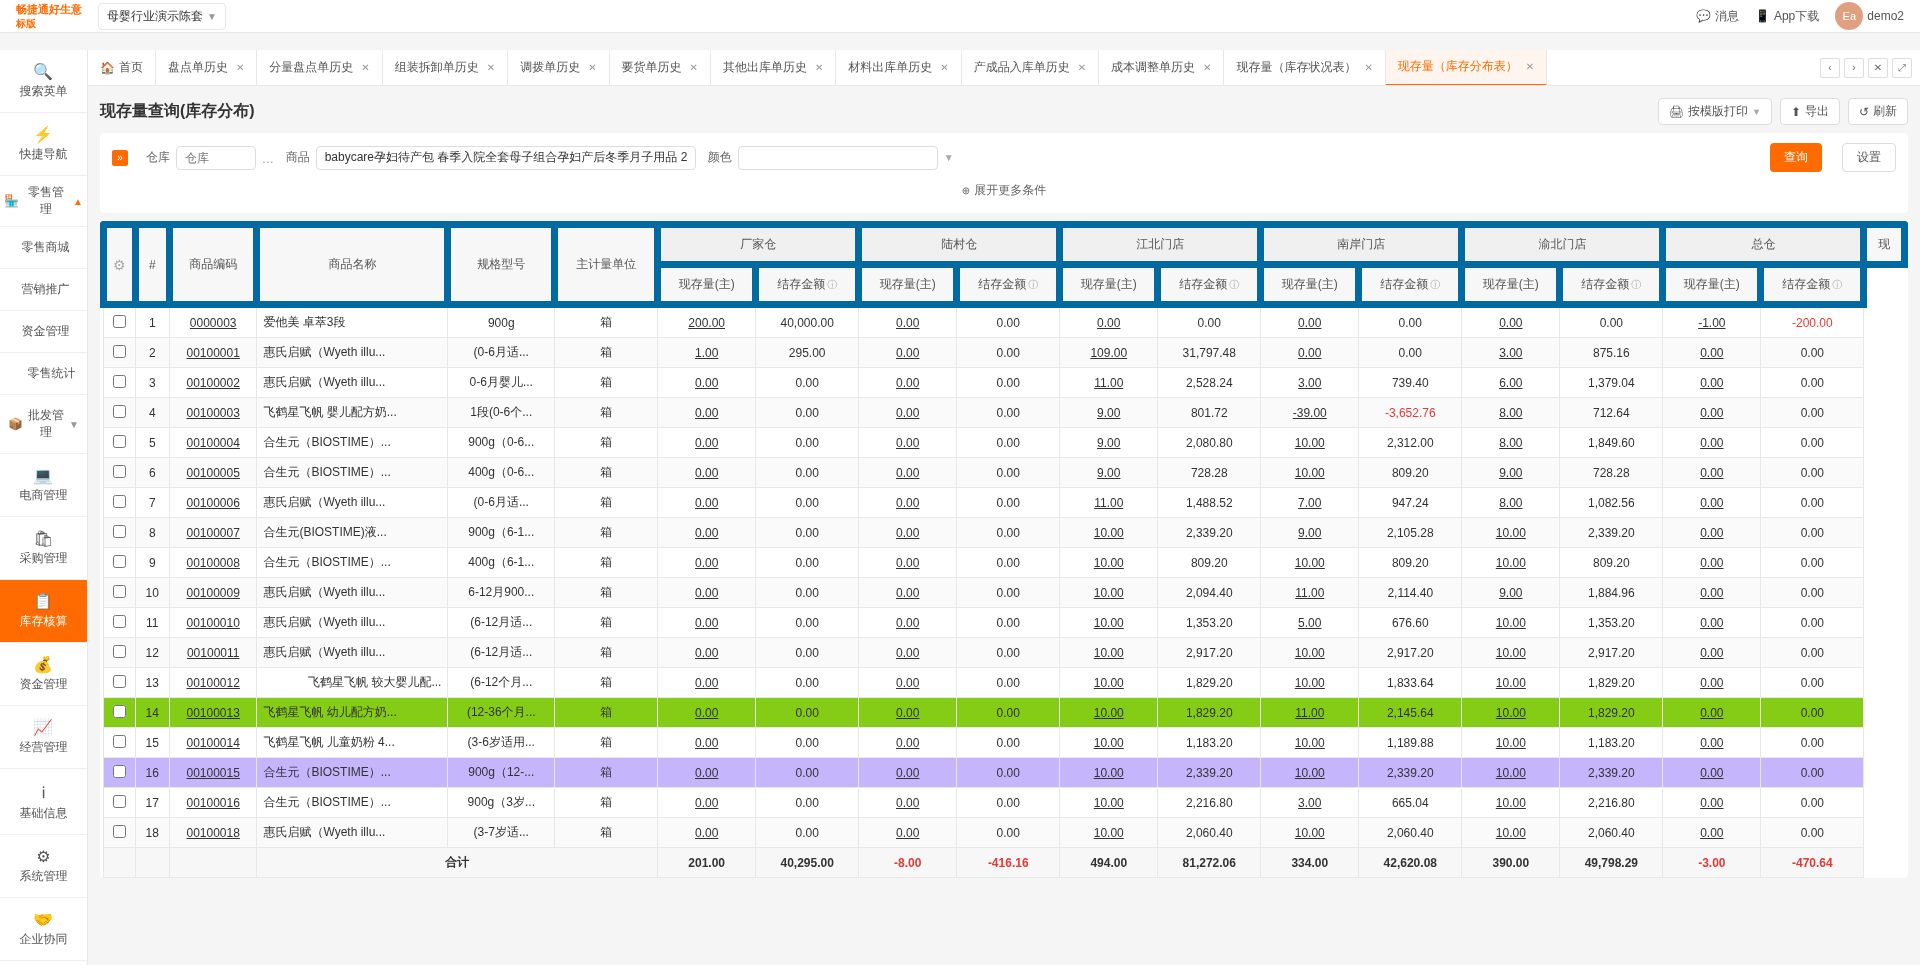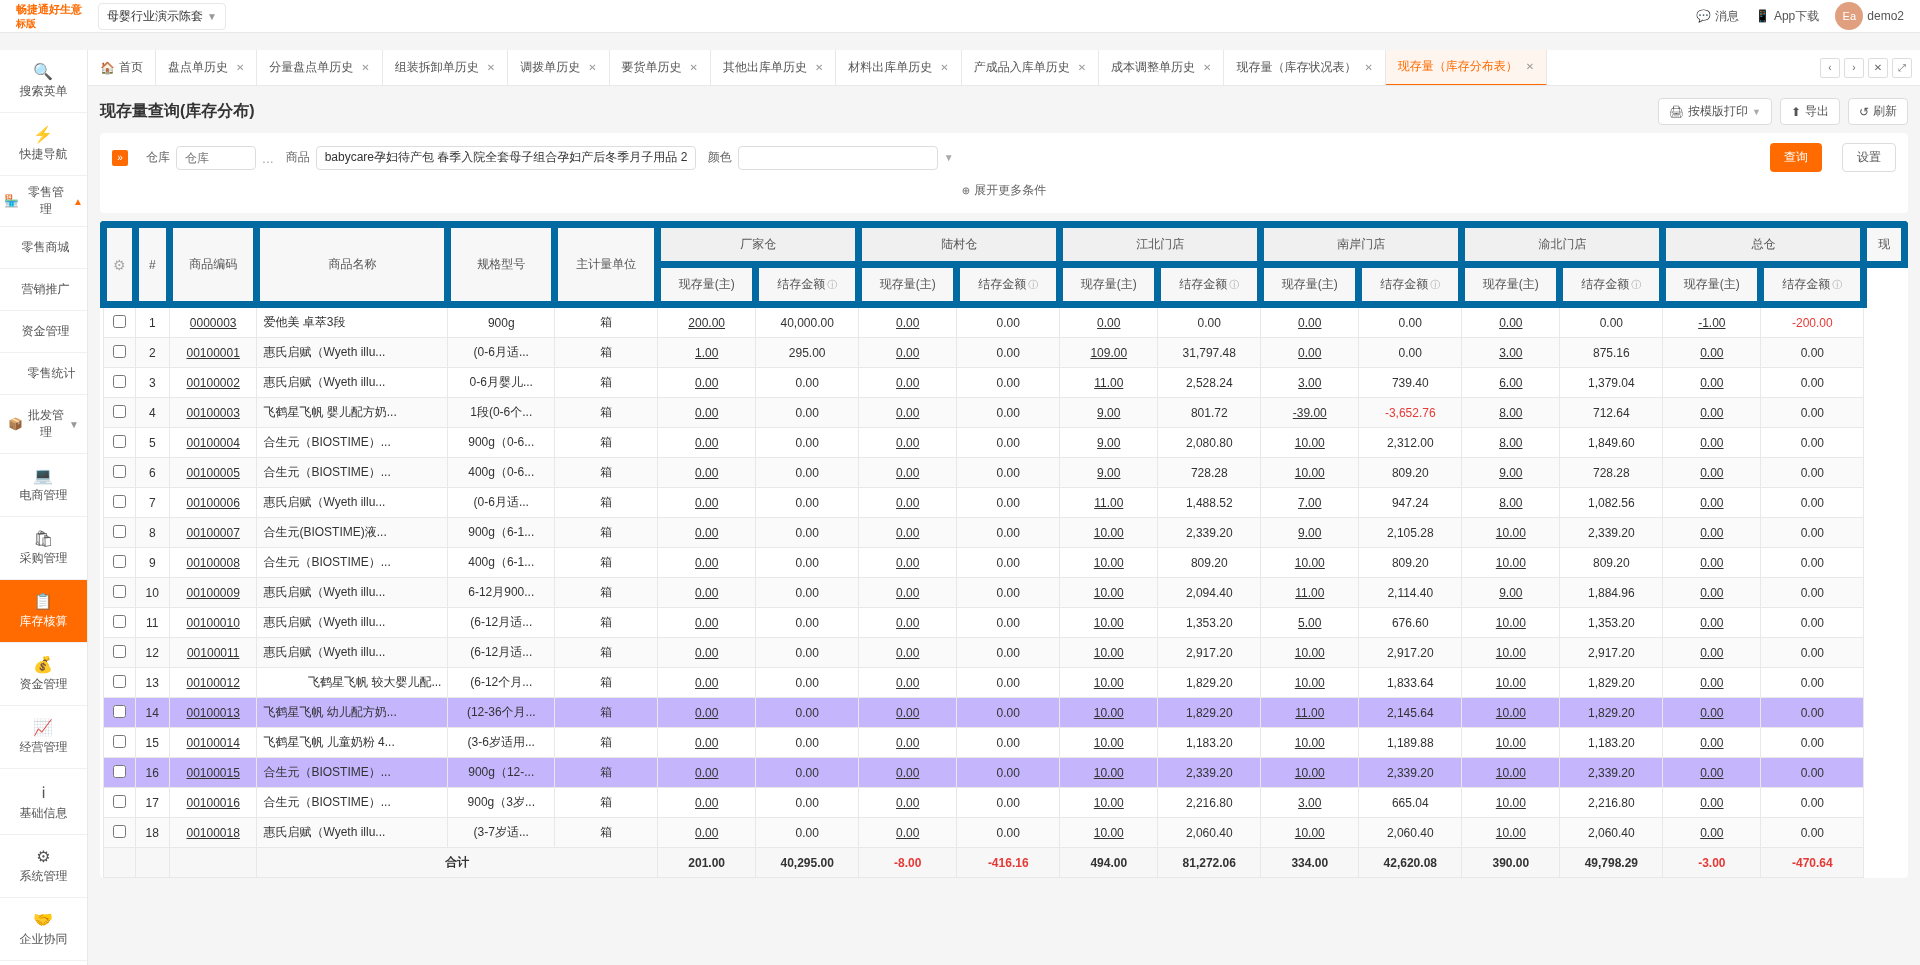--- a/index.html
+++ b/index.html
@@ -575,21 +575,21 @@
     <td>0.00</td>
     <td class="underline">10.00</td>
     <td>1,829.20</td>
     <td class="underline">10.00</td>
     <td class="">1,833.64</td>
     <td class="underline">10.00</td>
     <td>1,829.20</td>
     <td class="underline">0.00</td>
     <td class="">0.00</td>
   </tr>
-          <tr style="background: #c4b5fd;">
+          <tr style="background: #84cc16;">
     <td><input type="checkbox" style="cursor: pointer;"></td>
     <td>14</td>
     <td class="underline">00100013</td>
     <td style="text-align:left;max-width:150px;overflow:hidden;text-overflow:ellipsis;">飞鹤星飞帆 幼儿配方奶...</td>
     <td>(12-36个月...</td>
     <td>箱</td>
     <td class="underline">0.00</td>
     <td>0.00</td>
     <td class="underline">0.00</td>
     <td>0.00</td>

